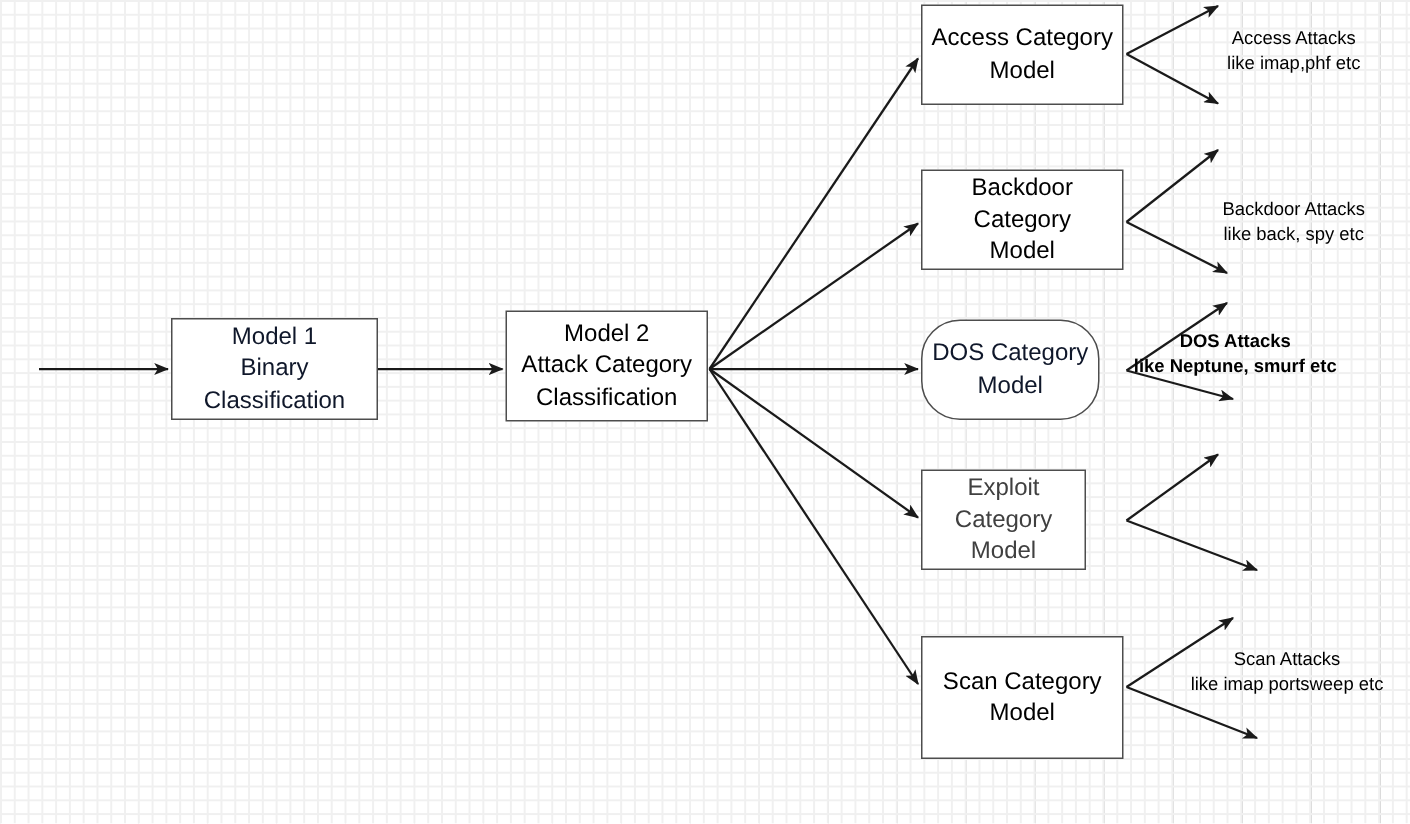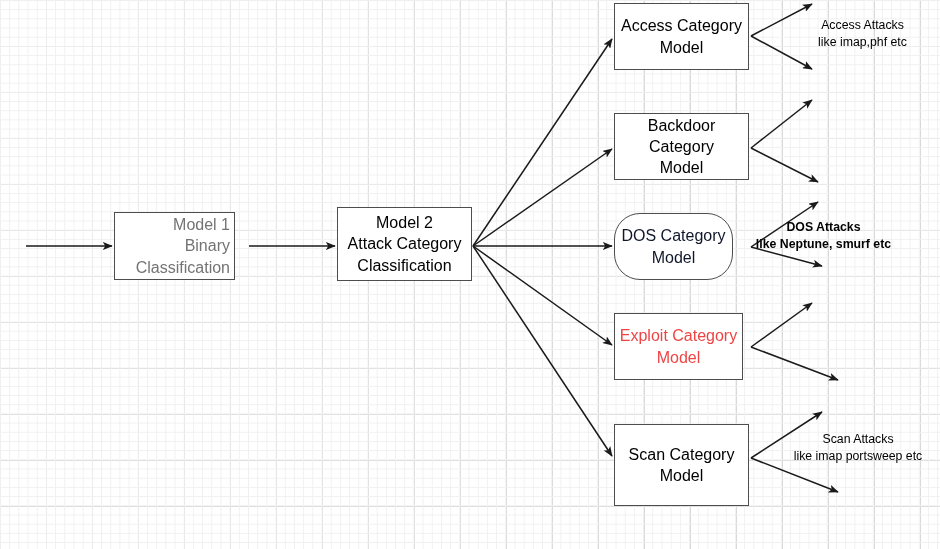--- a/index.html
+++ b/index.html
@@ -89,21 +89,21 @@
         <line x1="751" y1="148" x2="818" y2="182" stroke="#1a1a1a" stroke-width="1.5" marker-end="url(#arrowhead)"></line>
         <line x1="751" y1="247" x2="818" y2="202" stroke="#1a1a1a" stroke-width="1.5" marker-end="url(#arrowhead)"></line>
         <line x1="751" y1="247" x2="822" y2="266" stroke="#1a1a1a" stroke-width="1.5" marker-end="url(#arrowhead)"></line>
         <line x1="751" y1="347" x2="812" y2="303" stroke="#1a1a1a" stroke-width="1.5" marker-end="url(#arrowhead)"></line>
         <line x1="751" y1="347" x2="838" y2="380" stroke="#1a1a1a" stroke-width="1.5" marker-end="url(#arrowhead)"></line>
         <line x1="751" y1="458" x2="822" y2="412" stroke="#1a1a1a" stroke-width="1.5" marker-end="url(#arrowhead)"></line>
         <line x1="751" y1="458" x2="838" y2="492" stroke="#1a1a1a" stroke-width="1.5" marker-end="url(#arrowhead)"></line>
       </g>
   </svg>
 
-  <div class="node" style="left: 114px; top: 212px; width: 121px; height: 68px; border-color: rgb(77, 77, 77); color: #737373; text-align: right;">
+  <div class="node" style="left: 114px; top: 212px; width: 138px; height: 68px; border-color: rgb(77, 77, 77); color: #0f172a;">
     <span class="node-text">Model 1
 Binary Classification</span>
   </div>
 
   <div class="node" style="left: 337px; top: 207px; width: 135px; height: 74px; border-color: rgb(77, 77, 77); color: rgb(0, 0, 0);">
     <span class="node-text">Model 2
 Attack Category
 Classification</span>
   </div>
 
@@ -115,30 +115,32 @@
   <div class="node" style="left: 614px; top: 113px; width: 135px; height: 67px; border-color: rgb(77, 77, 77); color: rgb(0, 0, 0);">
     <span class="node-text">Backdoor Category
 Model</span>
   </div>
 
   <div class="node" style="left: 614px; top: 213px; width: 119px; height: 67px; border-color: rgb(77, 77, 77); color: #0f172a; border-radius: 26px;">
     <span class="node-text">DOS Category
 Model</span>
   </div>
 
-  <div class="node" style="left: 614px; top: 313px; width: 129px; height: 67px; border-color: rgb(77, 77, 77); color: #ef4444;">
+  <div class="node" style="left: 614px; top: 313px; width: 110px; height: 67px; border-color: rgb(77, 77, 77); color: #404040;">
     <span class="node-text">Exploit Category
 Model</span>
   </div>
 
   <div class="node" style="left: 614px; top: 424px; width: 135px; height: 82px; border-color: rgb(77, 77, 77); color: rgb(0, 0, 0);">
     <span class="node-text">Scan Category
 Model</span>
   </div>
 
   <div class="annot" style="left: 790px; top: 17px; width: 145px; color: rgb(0, 0, 0);">Access Attacks
 like imap,phf etc</div>
+  <div class="annot" style="left: 790px; top: 131px; width: 145px; color: rgb(0, 0, 0);">Backdoor Attacks
+like back, spy etc</div>
   <div class="annot" style="left: 746px; top: 219px; width: 155px; color: rgb(0, 0, 0); font-weight: bold;">DOS Attacks
 like Neptune, smurf etc</div>
   <div class="annot" style="left: 778px; top: 431px; width: 160px; color: rgb(0, 0, 0);">Scan Attacks
 like imap portsweep etc</div>
 
 </div>
 
 </body></html>

